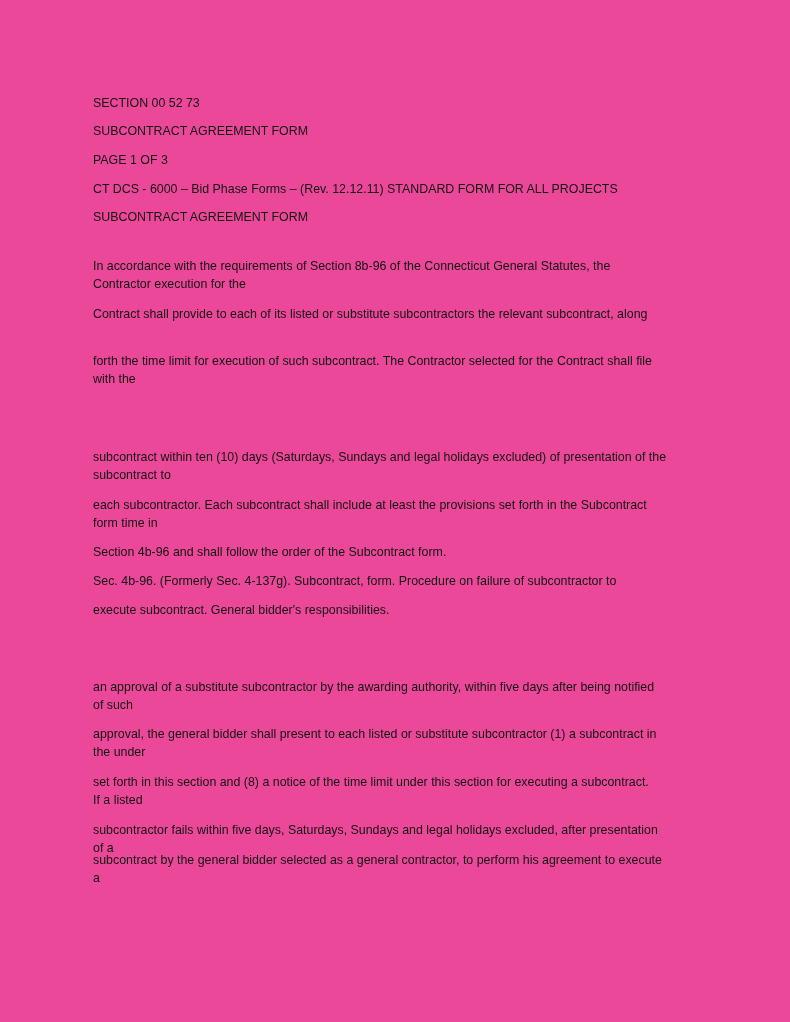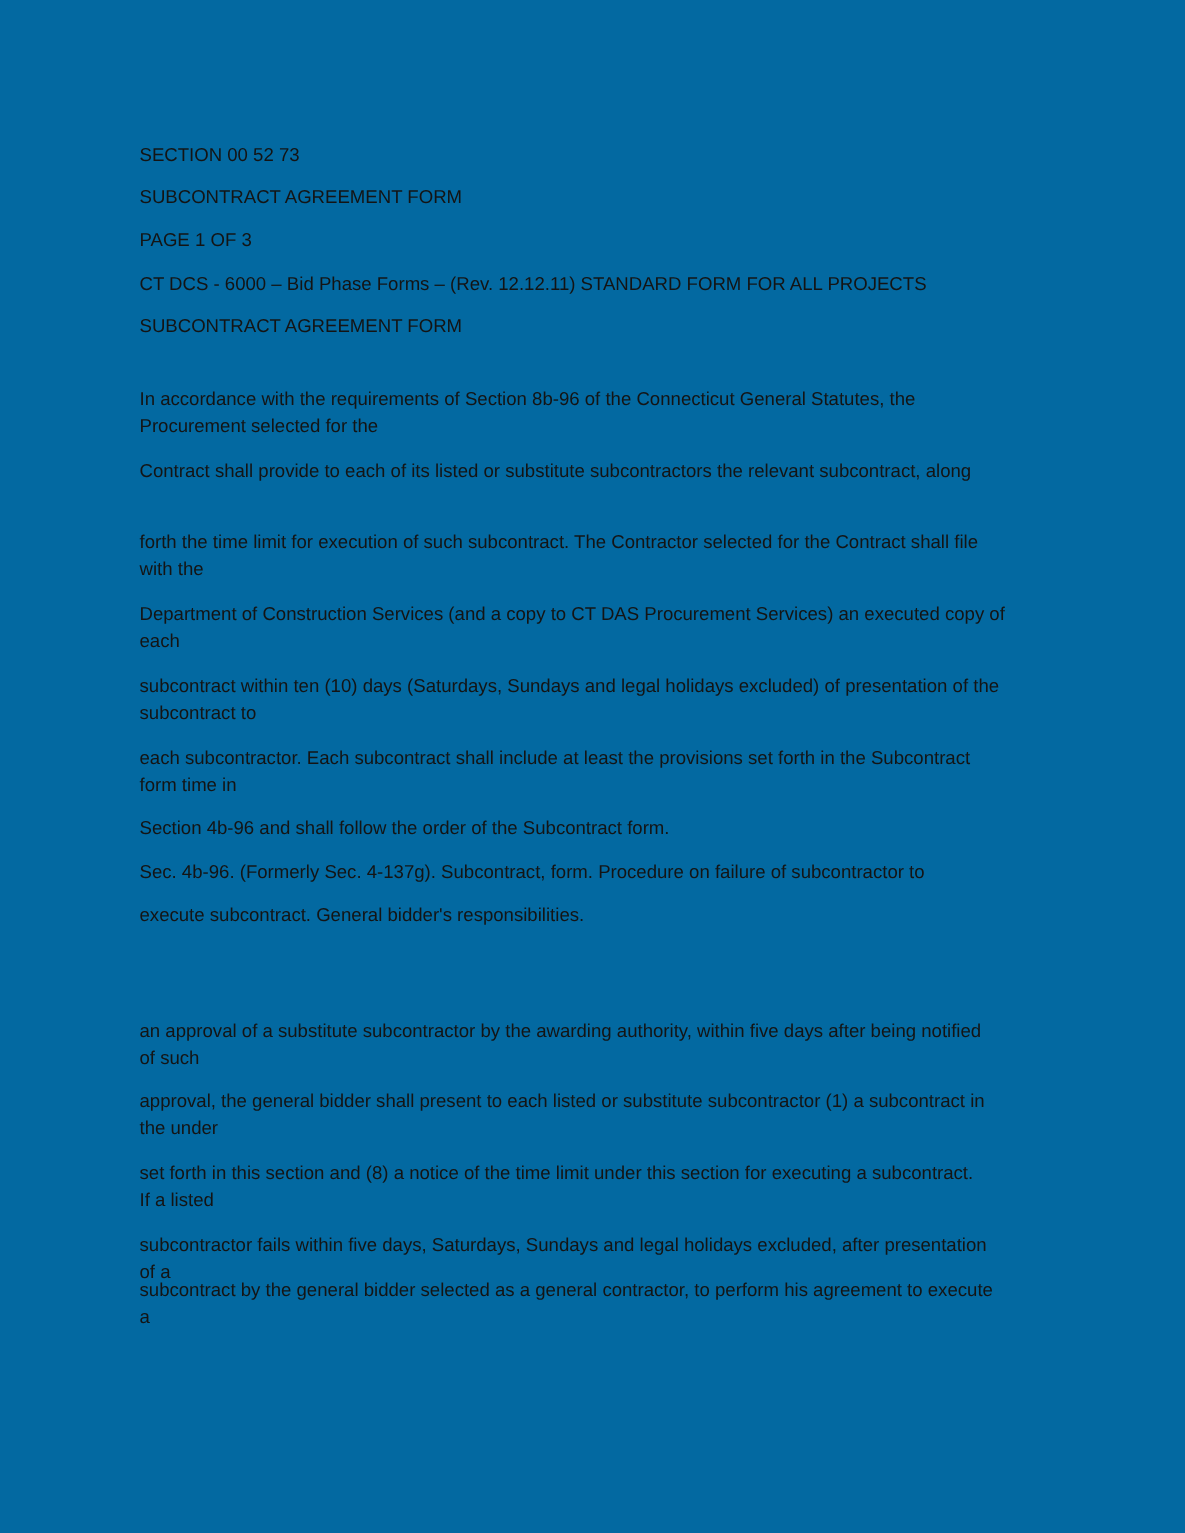--- a/index.html
+++ b/index.html
@@ -1,17 +1,17 @@
 <!DOCTYPE html>
 <html><head>
 <meta charset="utf-8">
 <style>
   html, body { margin: 0; padding: 0; background: #ffffff; }
   body { width: 790px; height: 1022px; position: relative; overflow: hidden; }
-  .page { position: absolute; left: 0; top: 0; width: 790px; height: 1022px; background: #0369a1; }
+  .page { position: absolute; left: 0; top: 0; width: 790px; height: 1022px; background: #ec4899; }
   .para {
     position: absolute;
     left: 93px;
     width: 620px;
     margin: 0;
     font-family: "Liberation Sans", sans-serif;
     font-size: 12.4px;
     line-height: 18.5px;
     color: #141414;
     white-space: pre-line;
@@ -23,30 +23,27 @@
 
 <div class="page">
 
   <p class="para" style="top:94px">SECTION 00 52 73</p>
   <p class="para" style="top:122px">SUBCONTRACT AGREEMENT FORM</p>
   <p class="para" style="top:151px">PAGE 1 OF 3</p>
   <p class="para" style="top:180px">CT DCS - 6000 – Bid Phase Forms – (Rev. 12.12.11) STANDARD FORM FOR ALL PROJECTS</p>
   <p class="para" style="top:208px">SUBCONTRACT AGREEMENT FORM</p>
 
   <p class="para" style="top:238px">
-    <span class="line">In accordance with the requirements of Section 8b-96 of the Connecticut General Statutes, the</span><span class="line">Procurement selected for the</span>
+    <span class="line">In accordance with the requirements of Section 8b-96 of the Connecticut General Statutes, the</span><span class="line">Contractor execution for the</span>
   </p>
   <p class="para" style="top:286px">
     <span class="line">Contract shall provide to each of its listed or substitute subcontractors the relevant subcontract, along</span>
   </p>
   <p class="para" style="top:333px">
     <span class="line">forth the time limit for execution of such subcontract. The Contractor selected for the Contract shall file</span><span class="line">with the</span>
-  </p>
-  <p class="para" style="top:381px">
-    <span class="line">Department of Construction Services (and a copy to CT DAS Procurement Services) an executed copy of</span><span class="line">each</span>
   </p>
   <p class="para" style="top:429px">
     <span class="line">subcontract within ten (10) days (Saturdays, Sundays and legal holidays excluded) of presentation of the</span><span class="line">subcontract to</span>
   </p>
   <p class="para" style="top:477px">
     <span class="line">each subcontractor. Each subcontract shall include at least the provisions set forth in the Subcontract</span><span class="line">form time in</span>
   </p>
   <p class="para" style="top:524px">
     <span class="line">Section 4b-96 and shall follow the order of the Subcontract form.</span>
   </p>

